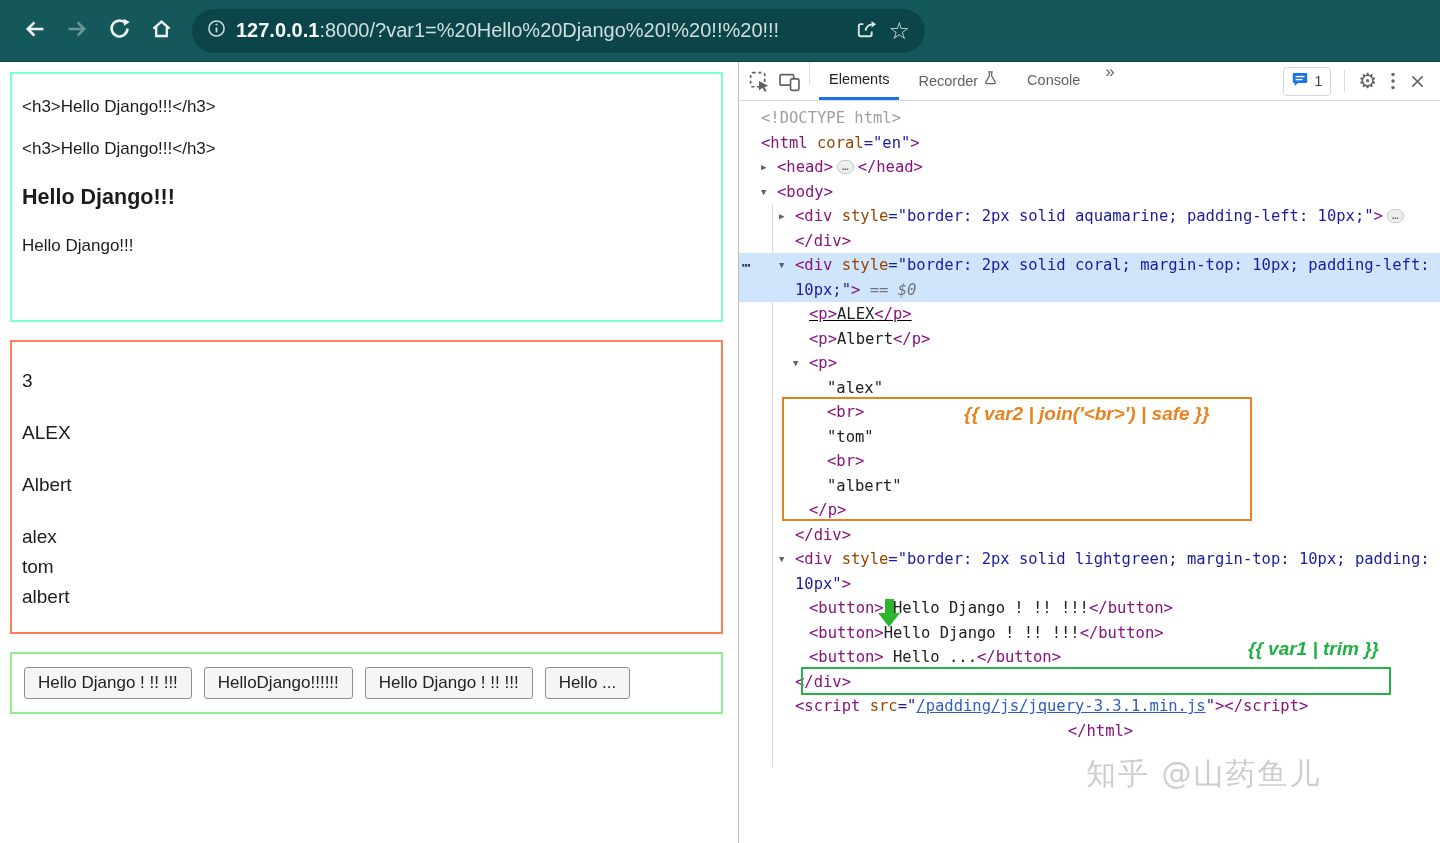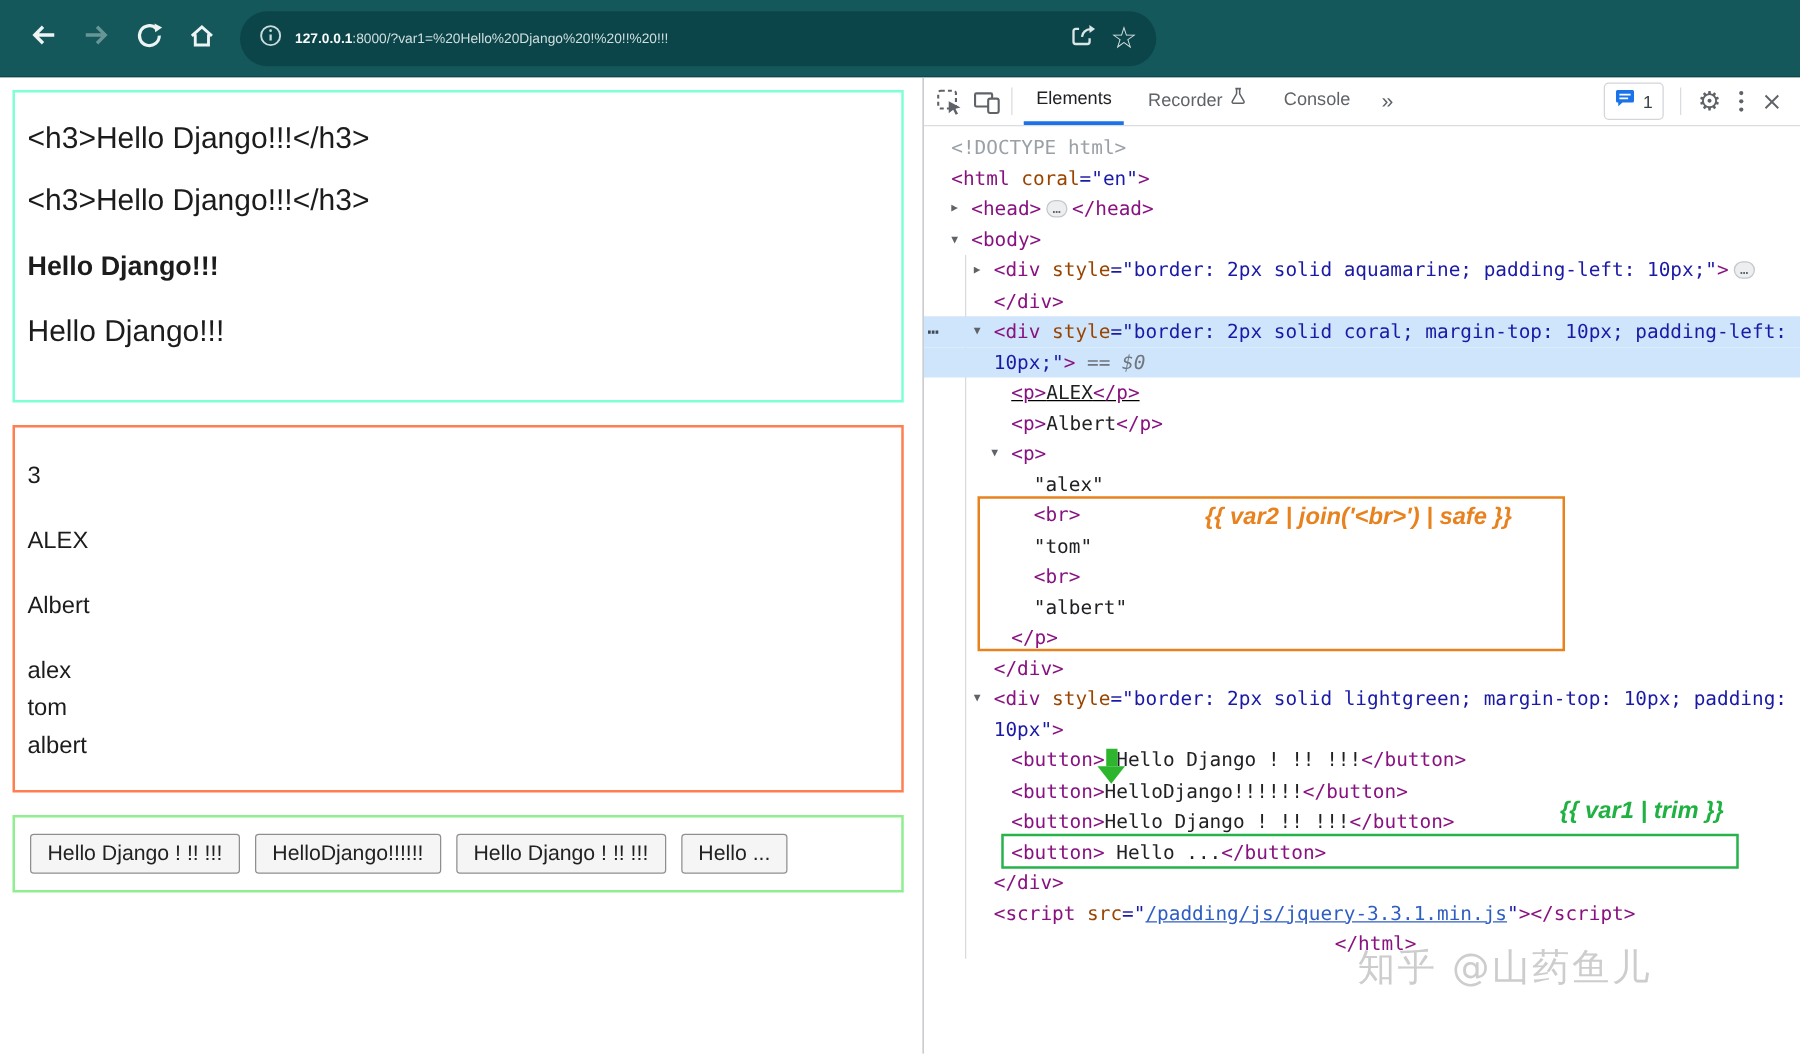--- a/index.html
+++ b/index.html
@@ -2,38 +2,38 @@
 <html><head>
 <meta charset="utf-8">
 <style>
 *{box-sizing:border-box;margin:0;padding:0}
 html,body{width:1440px;height:843px;overflow:hidden;background:#fff;font-family:"Liberation Sans",sans-serif}
 
 
 .toolbar{height:62px;background:#14585b;display:flex;align-items:center;padding:0 14px;border-bottom:1px solid #0c4144}
 .navbtn{width:42px;height:42px;border-radius:50%;display:flex;align-items:center;justify-content:center;flex:none}
 .url-pill{margin-left:10px;height:44px;width:733px;flex:none;background:#0c4549;border-radius:22px;display:flex;align-items:center;padding:0 15px;gap:10px}
-.url{flex:1;font-size:11px;color:#cfdfdf;white-space:nowrap;overflow:hidden}
+.url{flex:1;font-size:20px;color:#cfdfdf;white-space:nowrap;overflow:hidden}
 .url b{color:#f7fbfb;font-weight:700}
 
 
 .content{display:flex;height:781px}
 .page{width:738px;background:#fff;flex:none}
 .box{margin-left:10px;width:713px}
 .box-aqua{margin-top:10px;height:250px;border:2px solid #7fffd4;padding:1px 0 0 10px}
-.pline{font-size:24px;color:#1c1c1c;margin:22px 0}
+.pline{font-size:17px;color:#1c1c1c;margin:22px 0}
 .pline.bold{font-weight:700;font-size:21.5px;margin:26px 0}
 .box-coral{margin-top:18px;height:294px;border:2px solid #ff7f50;padding:2px 0 0 10px}
 .p2{font-size:19px;color:#1c1c1c;line-height:30px;margin:22px 0}
 .box-green{margin-top:18px;border:2px solid #90ee90;padding:13px 10px 13px 12px}
 .pgbtn{font-family:"Liberation Sans",sans-serif;font-size:17px;color:#222;background:#f5f5f5;border:1px solid #8f8f8f;border-radius:3px;height:32px;padding:0 13px;margin-right:12px}
 
 
 .devtools{width:702px;flex:none;background:#fff;border-left:1px solid #b9bdc1;display:flex;flex-direction:column}
-.dt-toolbar{height:39px;flex:none;border-bottom:1px solid #dadce0;display:flex;align-items:center;padding:0 10px;gap:9px}
+.dt-toolbar{height:39px;flex:none;border-bottom:1px solid #dadce0;display:flex;padding:0 10px;gap:9px}
 .dt-ico{display:flex;align-items:center;justify-content:center;flex:none}
 .vsep{width:1px;height:22px;background:#dadce0;flex:none}
 .tab{font-size:14.5px;color:#5f6368;padding:0 10px;line-height:36px;height:38px;flex:none}
 .tab.active{color:#202124;border-bottom:3px solid #1a73e8;line-height:35px}
 .tab-extra{display:flex;align-items:center;gap:5px}
 .more-tabs{font-size:17px;color:#5f6368;padding:0 6px}
 .right-cluster{margin-left:auto;display:flex;align-items:center;gap:13px;padding-right:4px}
 .issues-badge{display:flex;align-items:center;gap:6px;border:1px solid #d2d5d9;border-radius:4px;padding:4px 8px}
 .issues-badge .cnt{font-size:14px;color:#3c4043}
 
@@ -196,21 +196,20 @@
             <div class="trow" style="padding-left: 88px;"><span class="tk-plain">"alex"</span></div>
             <div class="trow" style="padding-left: 88px;"><span class="tk-tag">&lt;br&gt;</span></div>
             <div class="trow" style="padding-left: 88px;"><span class="tk-plain">"tom"</span></div>
             <div class="trow" style="padding-left: 88px;"><span class="tk-tag">&lt;br&gt;</span></div>
             <div class="trow" style="padding-left: 88px;"><span class="tk-plain">"albert"</span></div>
             <div class="trow" style="padding-left: 70px;"><span class="tk-tag">&lt;/p&gt;</span></div>
             <div class="trow" style="padding-left: 56px;"><span class="tk-tag">&lt;/div&gt;</span></div>
             <div class="trow" style="padding-left: 56px;"><span class="arrow" style="left: 40px;">▼</span><span class="tk-tag">&lt;div</span><span class="tk-attr"> style</span><span class="tk-val">="border: 2px solid lightgreen; margin-top: 10px; padding:</span></div>
             <div class="trow" style="padding-left: 56px;"><span class="tk-val">10px"</span><span class="tk-tag">&gt;</span></div>
             <div class="trow" style="padding-left: 70px;"><span class="tk-tag">&lt;button&gt;</span><span class="tk-plain"> Hello Django ! !! !!!</span><span class="tk-tag">&lt;/button&gt;</span></div>
-            <div class="trow" style="padding-left: 70px;"><span class="tk-tag">&lt;button&gt;</span><span class="tk-plain">HelloDjango!!!!!!</span><span class="tk-tag">&lt;/button&gt;</span></div>
             <div class="trow" style="padding-left: 70px;"><span class="tk-tag">&lt;button&gt;</span><span class="tk-plain">Hello Django ! !! !!!</span><span class="tk-tag">&lt;/button&gt;</span></div>
             <div class="trow" style="padding-left: 70px;"><span class="tk-tag">&lt;button&gt;</span><span class="tk-plain"> Hello ...</span><span class="tk-tag">&lt;/button&gt;</span></div>
             <div class="trow" style="padding-left: 56px;"><span class="tk-tag">&lt;/div&gt;</span></div>
             <div class="trow" style="padding-left: 56px;"><span class="tk-tag">&lt;script</span><span class="tk-attr"> src</span><span class="tk-val">="</span><span class="tk-link">/padding/js/jquery-3.3.1.min.js</span><span class="tk-val">"</span><span class="tk-tag">&gt;</span><span class="tk-tag">&lt;/script&gt;</span></div>
             <div class="trow" style="padding-left: 22px; text-align: center;"><span class="tk-tag">&lt;/html&gt;</span></div>
           </div>
         <span class="gutter-dots">⋯</span>
 
         <div class="ov orange-box"></div>
         <div class="ov orange-label">{{ var2 | join('&lt;br&gt;') | safe }}</div>

